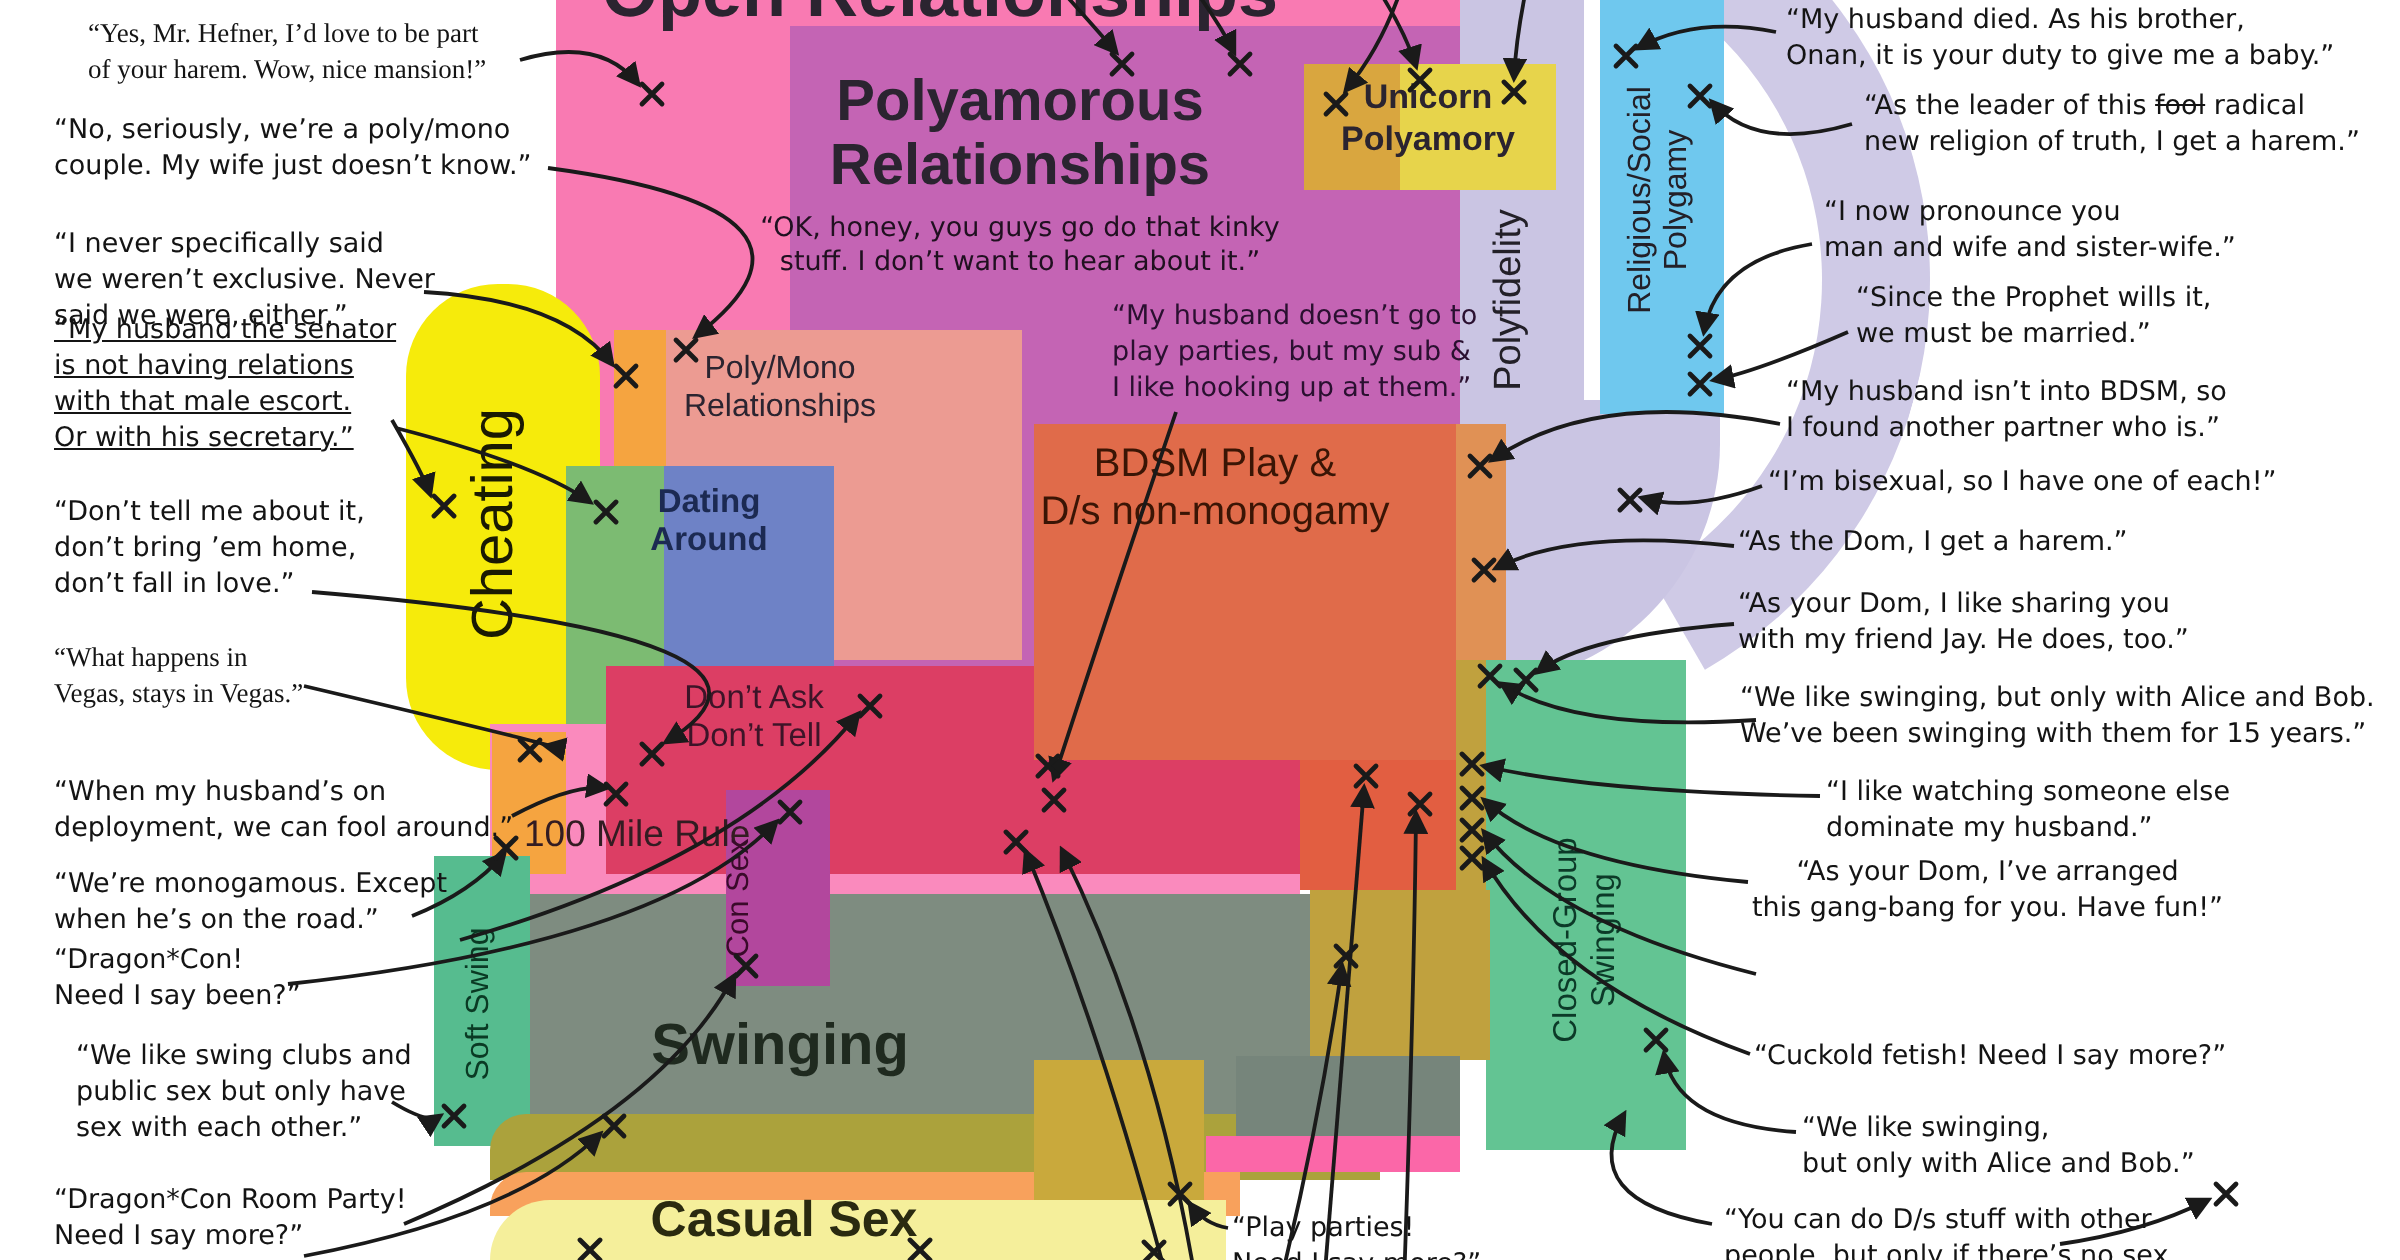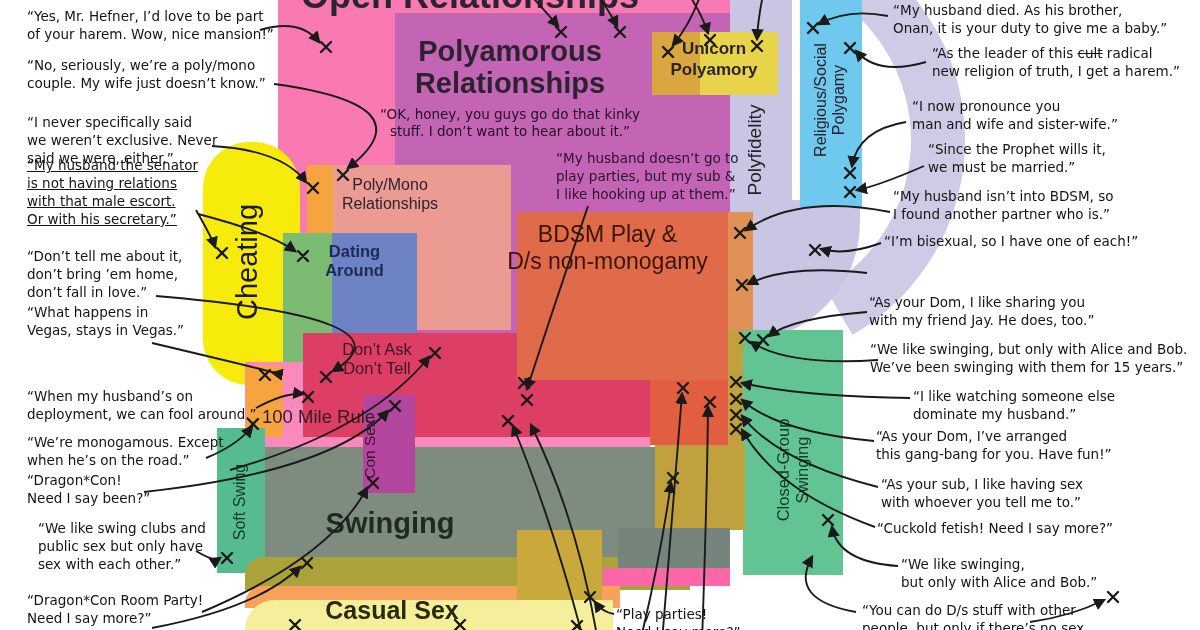--- a/index.html
+++ b/index.html
@@ -82,81 +82,80 @@
     <div>Dating</div>
     <div>Around</div>
   </div>
   <div class="vlabel" style="left:165px;top:243px;width:170px;height:38px;font-size:29px;font-weight:400;color:#1a1a02;">Cheating</div>
   <div class="rlabel" style="left:328px;top:340px;width:98px;font-size:16.5px;font-weight:400;color:#3d1428;">
     <div>Don’t Ask</div>
     <div>Don’t Tell</div>
   </div>
   <div class="rlabel" style="left:262px;top:406px;width:120px;font-size:18.5px;font-weight:400;color:#331c22;white-space:nowrap;text-align:left;">100 Mile Rule</div>
   <div class="vlabel" style="left:321px;top:439px;width:100px;height:20px;font-size:15.5px;font-weight:400;color:#3a0a2a;">Con Sex</div>
-  <div class="rlabel" style="left:495px;top:221px;width:225px;font-size:23px;font-weight:400;color:#3a1505;">
+  <div class="rlabel" style="left:495px;top:221px;width:225px;font-size:20px;font-weight:400;color:#3a1505;">
     <div>BDSM Play &amp;</div>
     <div>D/s non-monogamy</div>
   </div>
   <div class="rlabel" style="left:320px;top:506px;width:140px;font-size:29px;color:#1f2a1f;">Swinging</div>
   <div class="vlabel" style="left:176px;top:492px;width:130px;height:20px;font-size:16px;font-weight:400;color:#0a3a24;">Soft Swing</div>
   <div class="vlabel" style="left:719px;top:450px;width:150px;height:40px;font-size:16.5px;font-weight:400;color:#0c3a28;">
     <div>Closed-Group</div>
     <div>Swinging</div>
   </div>
   <div class="rlabel" style="left:312px;top:596px;width:160px;font-size:25px;color:#2a2a10;">Casual Sex</div>
 
-  <div class="quote" style="left:27px;top:8px;">“Yes, Mr. Hefner, I’d love to be part
+  <div class="quote" style="left:44px;top:8px;font-family:Liberation Serif, serif;">“Yes, Mr. Hefner, I’d love to be part
 of your harem. Wow, nice mansion!”</div>
   <div class="quote" style="left:27px;top:57px;">“No, seriously, we’re a poly/mono
 couple. My wife just doesn’t know.”</div>
   <div class="quote" style="left:27px;top:114px;">“I never specifically said
 we weren’t exclusive. Never
 said we were, either.”</div>
   <div class="quote" style="left:27px;top:157px;text-decoration:underline;">“My husband the senator
 is not having relations
 with that male escort.
 Or with his secretary.”</div>
   <div class="quote" style="left:27px;top:248px;">“Don’t tell me about it,
 don’t bring ’em home,
 don’t fall in love.”</div>
-  <div class="quote" style="left:27px;top:304px;">“What happens in
+  <div class="quote" style="left:27px;top:320px;font-family:Liberation Serif, serif;">“What happens in
 Vegas, stays in Vegas.”</div>
   <div class="quote" style="left:27px;top:388px;">“When my husband’s on
 deployment, we can fool around.”</div>
   <div class="quote" style="left:27px;top:434px;">“We’re monogamous. Except
 when he’s on the road.”</div>
   <div class="quote" style="left:27px;top:472px;">“Dragon*Con!
 Need I say been?”</div>
   <div class="quote" style="left:38px;top:520px;">“We like swing clubs and
 public sex but only have
 sex with each other.”</div>
   <div class="quote" style="left:27px;top:592px;">“Dragon*Con Room Party!
 Need I say more?”</div>
 
   <div class="quote" style="left:893px;top:2px;">“My husband died. As his brother,
 Onan, it is your duty to give me a baby.”</div>
-  <div class="quote" style="left:932px;top:45px;"><span>“As the leader of this </span><span class="strike">cult</span><span> radical
+  <div class="quote" style="left:932px;top:45px;"><span>“As the leader of this </span><span class="strike">fool</span><span> radical
 new religion of truth, I get a harem.”</span></div>
   <div class="quote" style="left:912px;top:98px;">“I now pronounce you
 man and wife and sister-wife.”</div>
   <div class="quote" style="left:928px;top:141px;">“Since the Prophet wills it,
 we must be married.”</div>
   <div class="quote" style="left:893px;top:188px;">“My husband isn’t into BDSM, so
 I found another partner who is.”</div>
   <div class="quote" style="left:884px;top:233px;">“I’m bisexual, so I have one of each!”</div>
+  <div class="quote" style="left:869px;top:263px;">“As the Dom, I get a harem.”</div>
   <div class="quote" style="left:869px;top:294px;">“As your Dom, I like sharing you
 with my friend Jay. He does, too.”</div>
   <div class="quote" style="left:870px;top:341px;">“We like swinging, but only with Alice and Bob.
 We’ve been swinging with them for 15 years.”</div>
   <div class="quote" style="left:913px;top:388px;">“I like watching someone else
 dominate my husband.”</div>
-  <div class="quote" style="left:876px;top:428px;">“As your Dom, I’ve arranged
+  <div class="quote" style="left:876px;top:428px;text-align:center;">“As your Dom, I’ve arranged
 this gang-bang for you. Have fun!”</div>
-  <div class="quote" style="left:881px;top:476px;">“As your sub, I like having sex
-with whoever you tell me to.”</div>
   <div class="quote" style="left:877px;top:520px;">“Cuckold fetish! Need I say more?”</div>
   <div class="quote" style="left:901px;top:556px;">“We like swinging,
 but only with Alice and Bob.”</div>
   <div class="quote" style="left:862px;top:602px;">“You can do D/s stuff with other
 people, but only if there’s no sex...</div>
 
   <div class="quote" style="left:556px;top:150px;color:#2a1030;">“My husband doesn’t go to
 play parties, but my sub &amp;
 I like hooking up at them.”</div>
   <div class="quote" style="left:616px;top:606px;">“Play parties!

